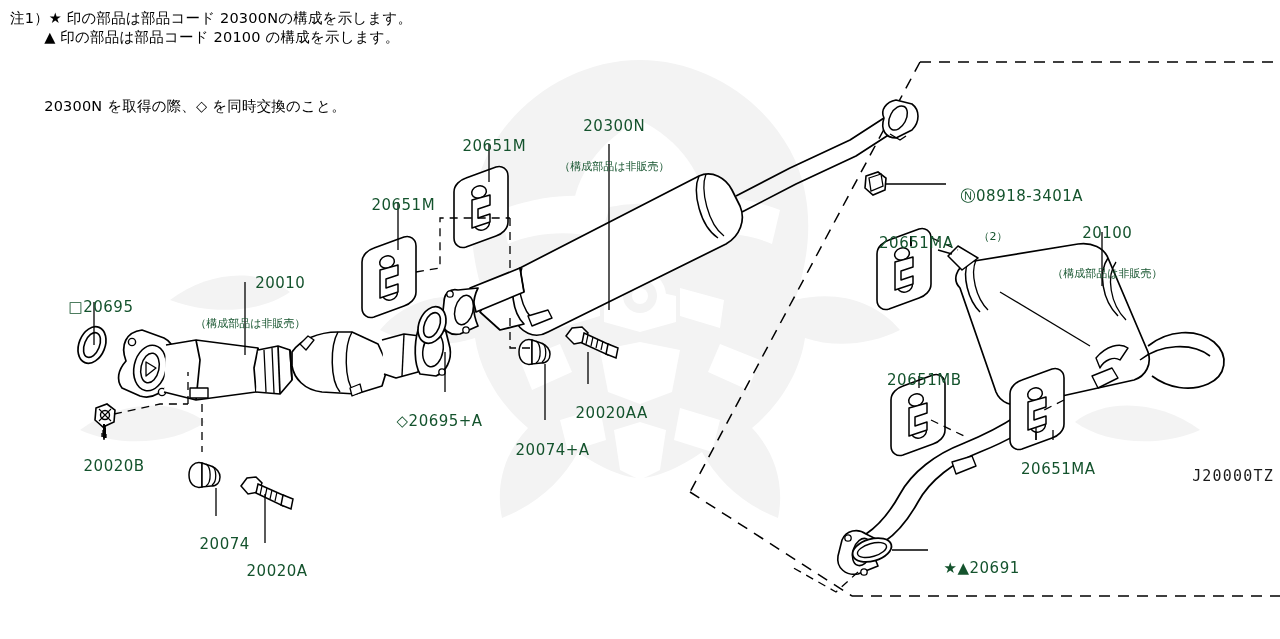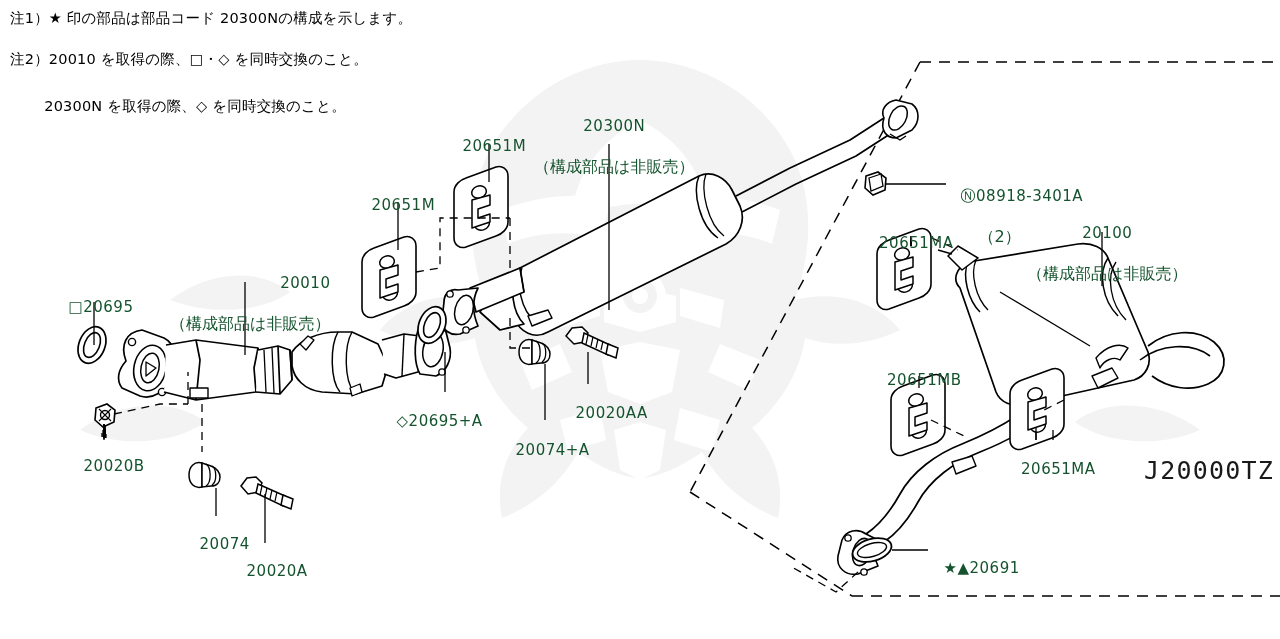--- a/index.html
+++ b/index.html
@@ -12,23 +12,23 @@
   svg{display:block;}
   .lbl{
     position:absolute;white-space:pre;font-size:15px;letter-spacing:.5px;
     color:#14532d;line-height:1.32;font-family:"DejaVu Sans","Liberation Sans",sans-serif;
   }
   .lbl.ctr{text-align:center;transform:translateX(-50%);}
   .note{
     position:absolute;white-space:pre;font-size:14.5px;line-height:19.5px;
     letter-spacing:.2px;color:#000;
   }
-  .sub{font-size:16px;letter-spacing:0;}
+  .sub{font-size:11px;letter-spacing:0;}
   .code-id{
-    position:absolute;right:6px;bottom:1px;font-size:25px;letter-spacing:1.2px;
+    position:absolute;right:6px;bottom:1px;font-size:15px;letter-spacing:1.2px;
     font-family:"DejaVu Sans Mono","Liberation Mono",monospace;color:#1a1a1a;
   }
 </style>
 </head>
 <body>
 
 <div id="stage">
 
 <svg width="1280" height="639" viewBox="0 0 1280 639">
   <defs>
@@ -325,21 +325,21 @@
     <path d="M932,238 L958,250" stroke-dasharray="8 6"></path>
     <path d="M892,550 L928,550"></path>
     <path d="M858,572 L836,592 L790,566" stroke-dasharray="8 6"></path>
   </g>
   <line x1="911" y1="236" x2="911" y2="246" stroke="#000" stroke-width="1.3"></line>
   <line x1="1036" y1="440" x2="1036" y2="428" stroke="#000" stroke-width="1.3"></line>
 
 </svg>
 
 <div class="note" style="left:10px;top:9px;">注1）★ 印の部品は部品コード 20300Nの構成を示します。</div>
-<div class="note" style="left:10px;top:50px;">注2）20010 を取得の際、□・◇ を同時交換のこと。</div>
+<div class="note" style="left:10px;top:28px;">　　 ▲ 印の部品は部品コード 20100 の構成を示します。</div>
 <div class="note" style="left:10px;top:69px;margin-top:28px;">　　 20300N を取得の際、◇ を同時交換のこと。</div>
 
 <div class="lbl ctr" style="left:489px;top:117px;">
   <span>20651M</span>
 </div>
 
 <div class="lbl ctr" style="left:609px;top:97px;">
   <span>20300N</span><br>
   <span class="sub">（構成部品は非販売）</span>
 </div>

